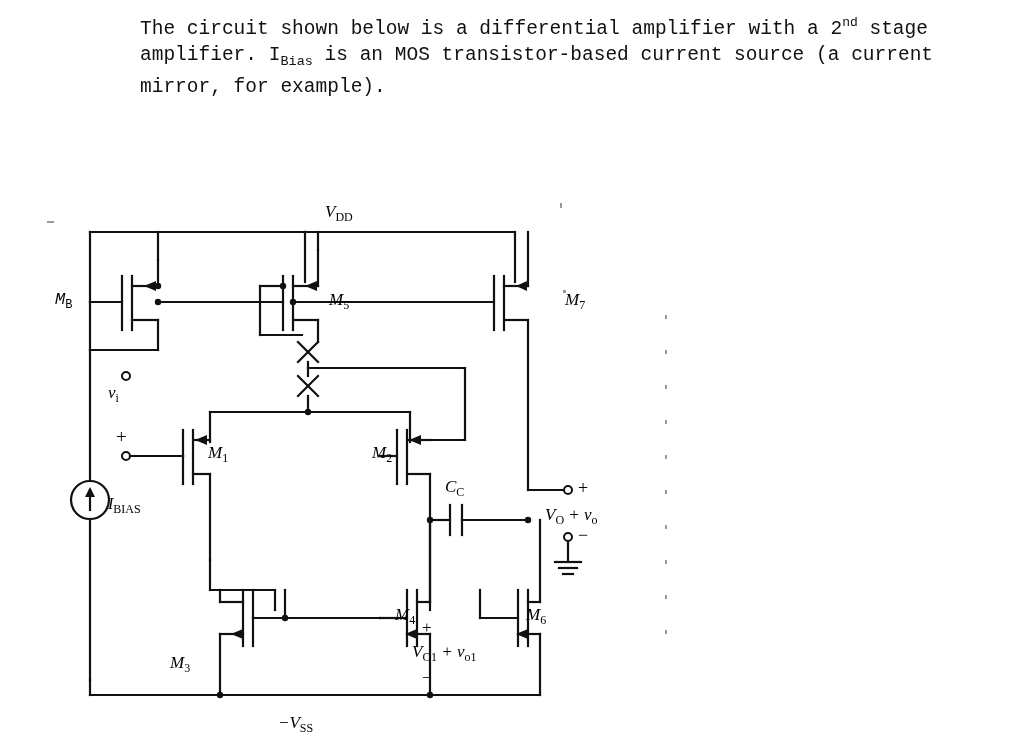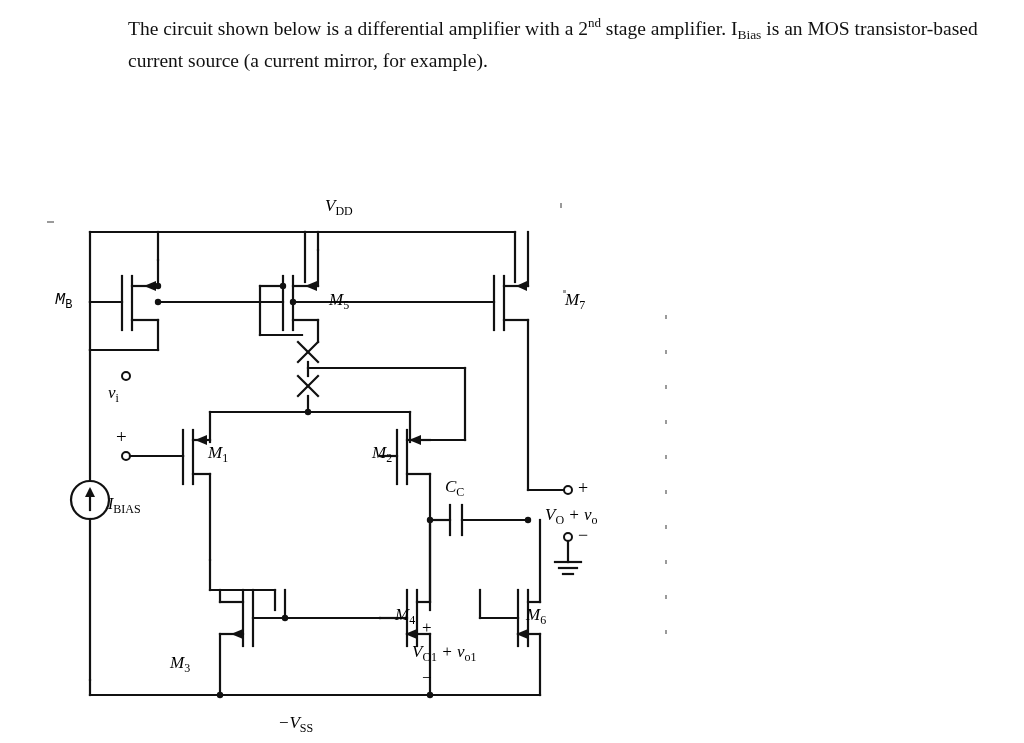--- a/index.html
+++ b/index.html
@@ -16,24 +16,25 @@
     overflow: hidden;
   }
   #page {
     position: absolute;
     left: 0; top: 0;
     width: 1024px;
     height: 743px;
   }
   .qtext {
     position: absolute;
-    font-family: Liberation Serif, serif;
+    font-family: Liberation Mono, monospace;
     font-size: 19.5px;
     line-height: 26px;
     color: #111;
+    margin-left: 12px;
   }
   #para1 { left: 128px; top: 10px; width: 880px; }
   #para2 { left: 128px; top: 98px; width: 880px; }
   .sup {
     font-size: 13px;
     vertical-align: super;
   }
   .sub {
     font-size: 13.5px;
     vertical-align: sub;
@@ -246,21 +247,21 @@
         <circle cx="390" cy="505" r="3.2" fill="#111111" stroke="none"></circle>
 
         <circle cx="86" cy="186" r="4" fill="#ffffff" stroke="#111111" stroke-width="2"></circle>
         <circle cx="86" cy="266" r="4" fill="#ffffff" stroke="#111111" stroke-width="2"></circle>
         <line x1="90" y1="266" x2="143" y2="266" stroke-dasharray="4 3"></line>
 
       </g>
     </svg>
 
     
-    <div class="lbl" style="left:285px; top:6px;"><span>V</span><span class="s">DD</span></div>
+    <div class="lbl" style="left:285px; top:12px;"><span>V</span><span class="s">DD</span></div>
 
     <div class="lbl" style="left:15px; top:100px;font-family:Liberation Mono, monospace;"><span>M</span><span class="s">B</span></div>
 
     <div class="lbl" style="left:289px; top:100px;"><span>M</span><span class="s">5</span></div>
 
     <div class="lbl" style="left:525px; top:100px;"><span>M</span><span class="s">7</span></div>
 
     <div class="lbl" style="left:68px; top:193px;"><span>v</span><span class="s">i</span></div>
 
     <div class="lbl nonital" style="left:76px; top:236px; font-size:19px;"><span>+</span></div>

